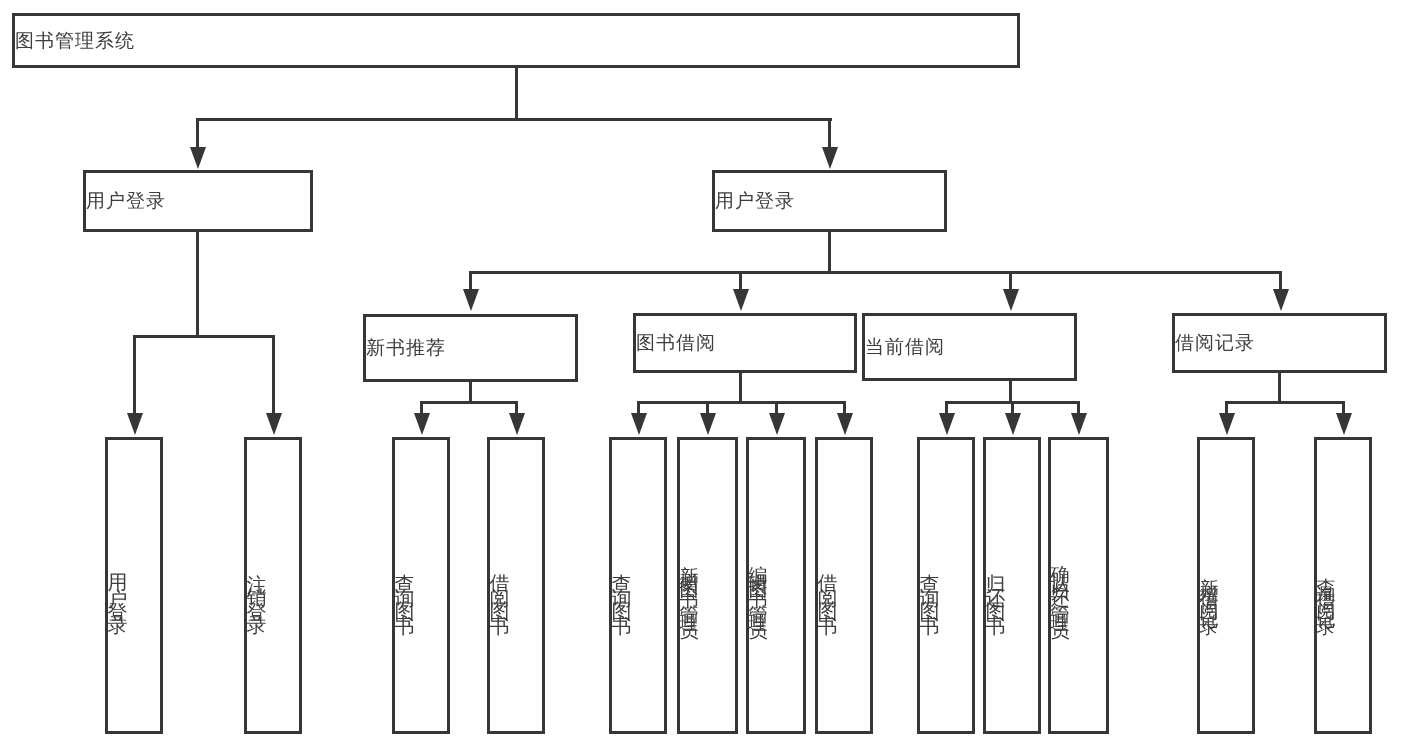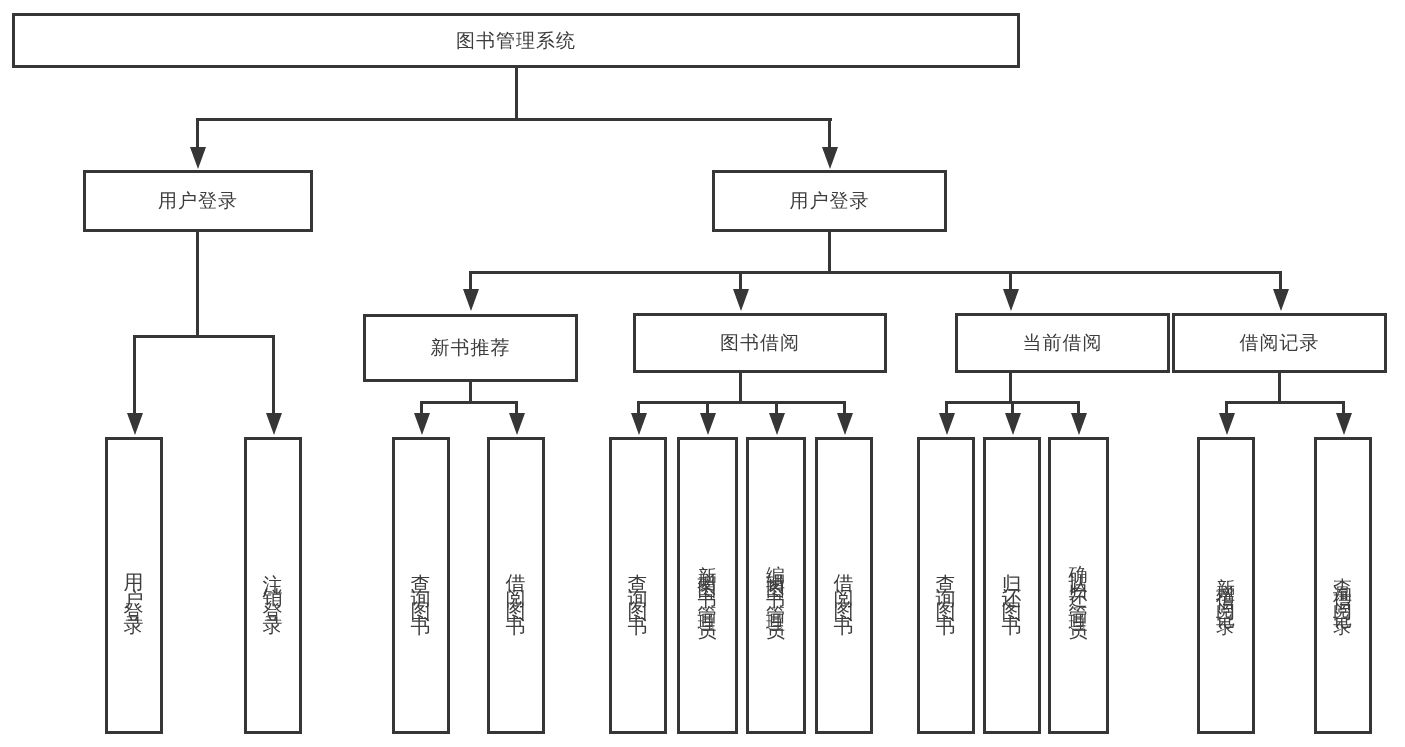--- a/index.html
+++ b/index.html
@@ -18,21 +18,20 @@
     overflow: hidden;
     font-family: "Liberation Sans", "DejaVu Sans", sans-serif;
     color: var(--text);
   }
   .box {
     position: absolute;
     border: 3px solid var(--line);
     background: var(--bg);
     display: flex;
     align-items: center;
-    justify-content: center;
     text-align: center;
     z-index: 2;
   }
   .box > span {
     font-size: 19px;
     letter-spacing: 1px;
     color: var(--text);
     white-space: nowrap;
   }
   .leaf > span {
@@ -110,24 +109,24 @@
   <div class="vline" style="left:739px; top:271px; height:20px"></div>
   <div class="arrow" style="left:733px; top:289px"></div>
   <div class="vline" style="left:1009px; top:271px; height:20px"></div>
   <div class="arrow" style="left:1003px; top:289px"></div>
   <div class="vline" style="left:1279px; top:271px; height:20px"></div>
   <div class="arrow" style="left:1273px; top:289px"></div>
 
   <div class="box" style="left:363px; top:314px; width:215px; height:68px">
     <span>新书推荐</span>
   </div>
-  <div class="box" style="left:633px; top:313px; width:254px; height:60px">
+  <div class="box" style="left:633px; top:313px; width:224px; height:60px">
     <span>图书借阅</span>
   </div>
-  <div class="box" style="left:955px; top:313px; width:215px; height:60px">
+  <div class="box" style="left:862px; top:313px; width:215px; height:68px">
     <span>当前借阅</span>
   </div>
   <div class="box" style="left:1172px; top:313px; width:215px; height:60px">
     <span>借阅记录</span>
   </div>
 
   <div class="vline" style="left:469px; top:373px; height:30px"></div>
   <div class="hline" style="left:420px; top:401px; width:98px"></div>
   <div class="vline" style="left:420px; top:401px; height:16px"></div>
   <div class="arrow" style="left:414px; top:413px"></div>

